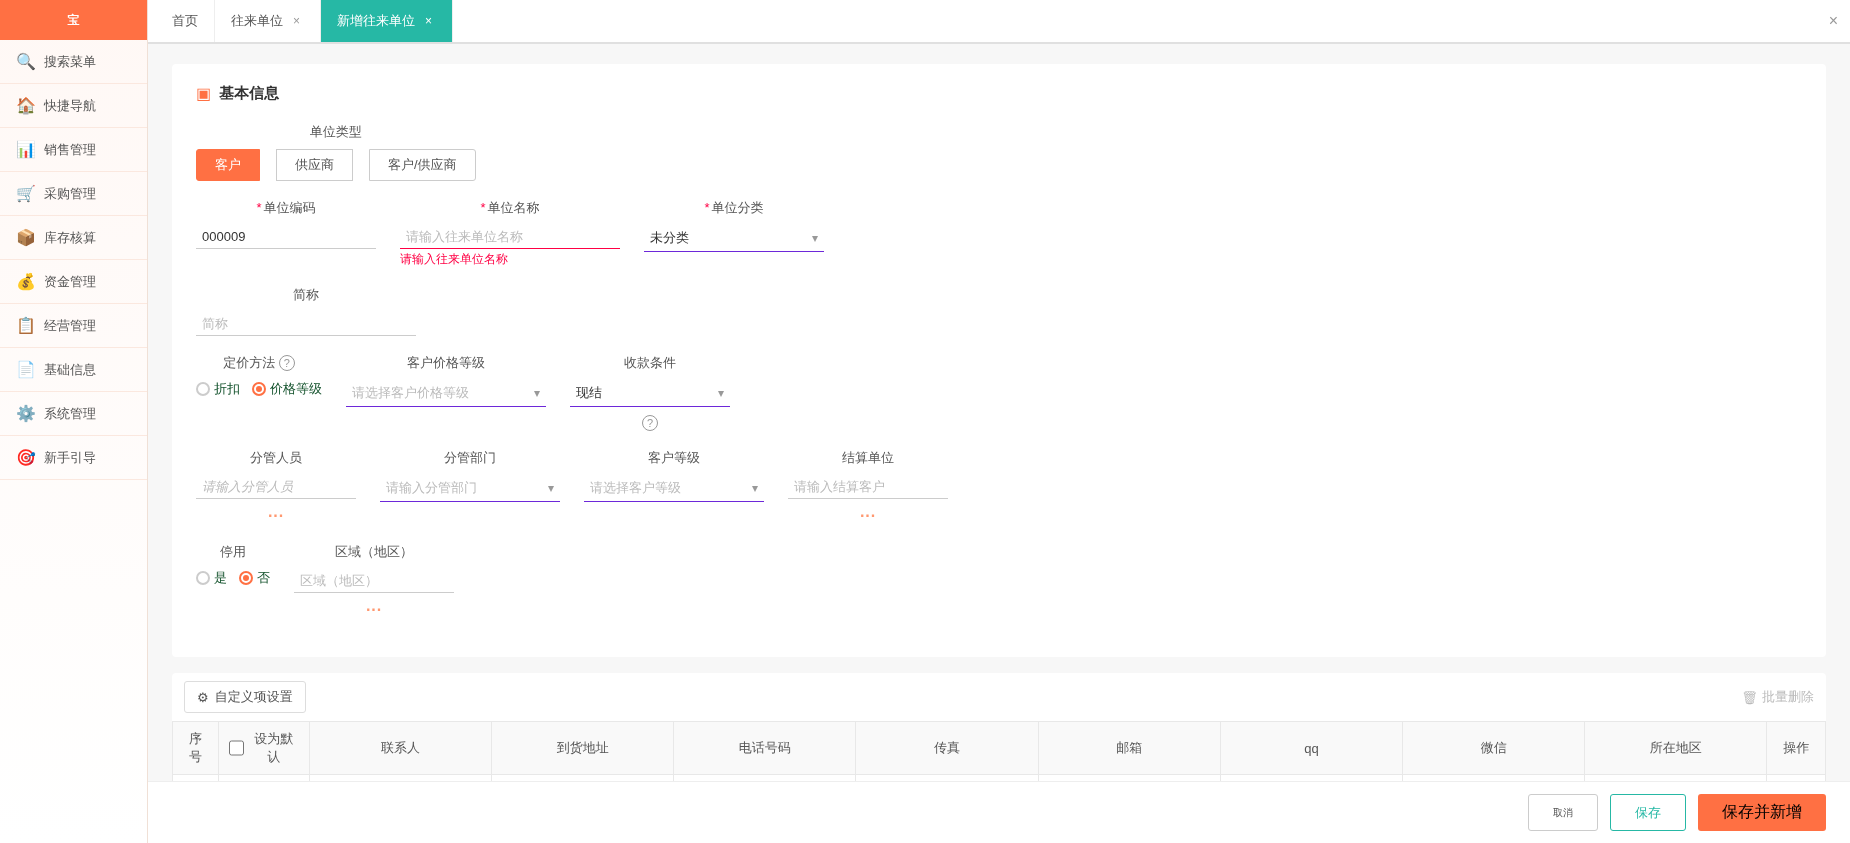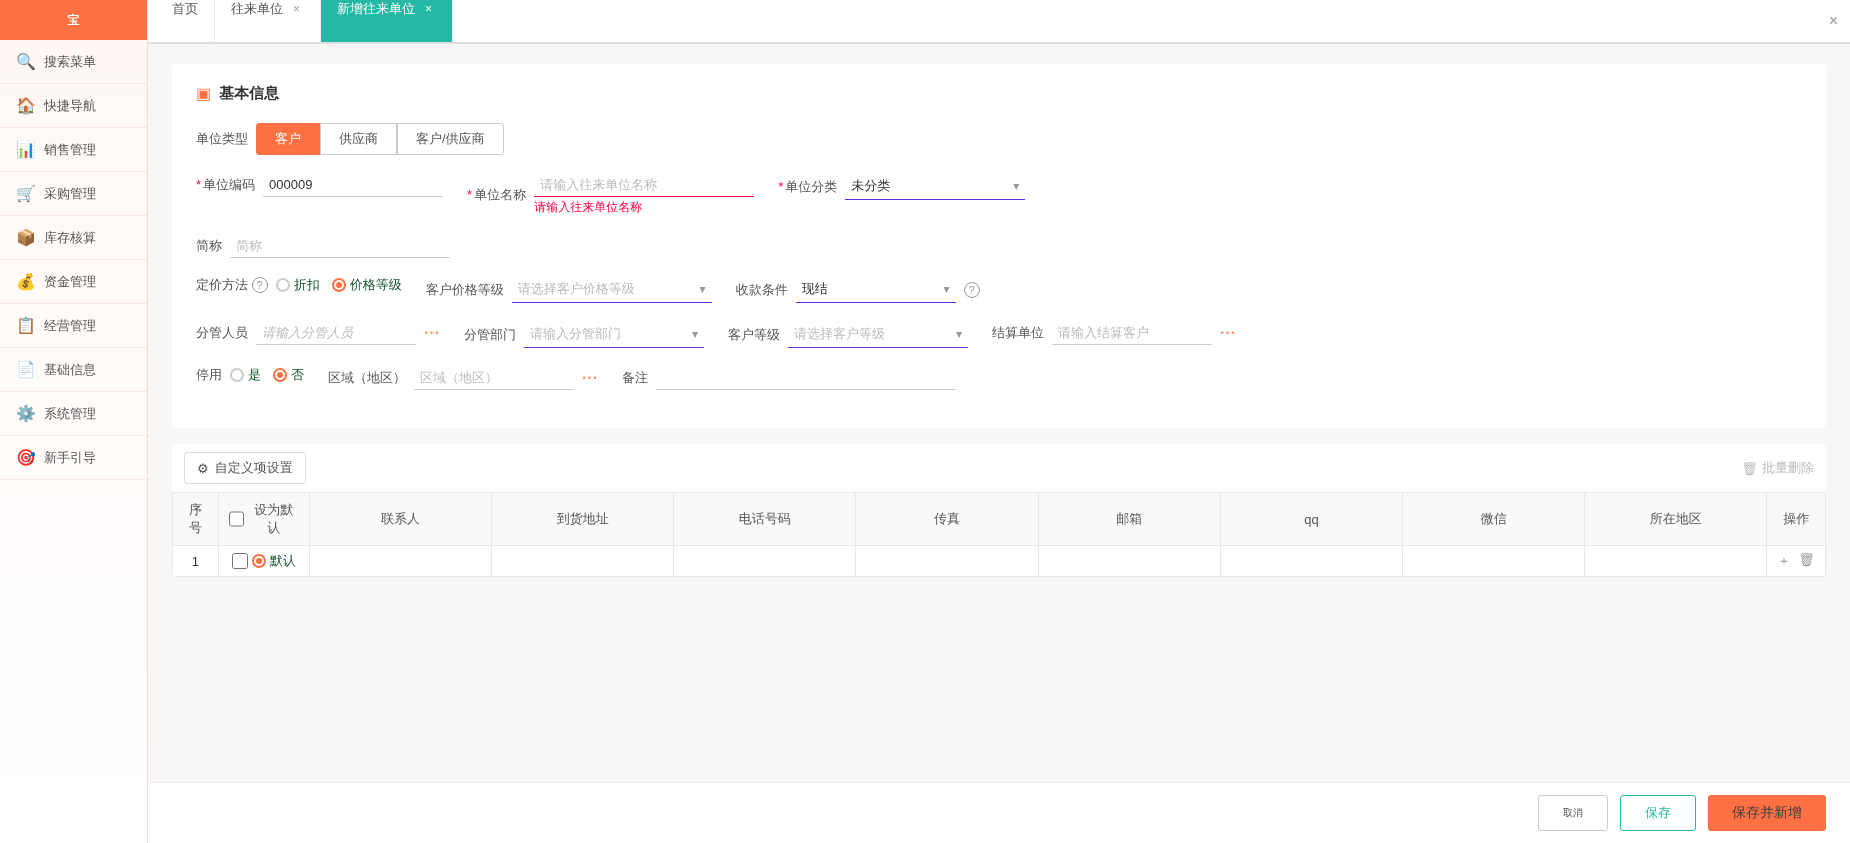--- a/index.html
+++ b/index.html
@@ -51,21 +51,21 @@
       align-items: center;
       background: #fff;
       border-bottom: 2px solid #e0e0e0;
       height: 44px;
       padding: 0 8px;
       flex-shrink: 0;
       position: relative;
     }
     .tab {
       display: flex;
-      align-items: flex-start;
+      align-items: center;
       gap: 6px;
       padding: 0 16px;
       height: 100%;
       cursor: pointer;
       color: #555;
       font-size: 14px;
       border-right: 1px solid #eee;
       white-space: nowrap;
     }
     .tab.active {
@@ -118,20 +118,21 @@
       align-items: flex-start;
       gap: 24px;
       margin-bottom: 18px;
       flex-wrap: wrap;
     }
     .form-field {
       display: flex;
       align-items: center;
       gap: 8px;
       flex-shrink: 0;
+      flex-direction: column;
     }
     .form-label {
       color: #555;
       white-space: nowrap;
       font-size: 13px;
     }
     .required-star { color: #f04; margin-right: 2px; }
     .form-input {
       border: none;
       border-bottom: 1px solid #ccc;
@@ -156,21 +157,21 @@
       cursor: pointer;
       min-width: 160px;
       color: #bbb;
     }
     .form-select.has-value { color: #333; }
     .select-arrow { color: #999; font-size: 12px; margin-left: auto; }
 
     
     .unit-type-group {
       display: flex;
-      gap: 0;
+      gap: 16px;
     }
     .unit-type-btn {
       padding: 6px 18px;
       border: 1px solid #ccc;
       background: white;
       cursor: pointer;
       font-size: 13px;
       color: #555;
     }
     .unit-type-btn.active {
@@ -310,22 +311,22 @@
       cursor: pointer;
       font-size: 13px;
       color: #26b8a5;
     }
     .btn-save-new {
       padding: 8px 24px;
       background: #ff7043;
       border: none;
       border-radius: 3px;
       cursor: pointer;
-      font-size: 14px;
-      color: #404040;
+      font-size: 16px;
+      color: #000000;
     }
 
     .field-group {
       display: flex;
       flex-direction: column;
     }
   </style>
 </head>
 <body>
 
@@ -516,24 +517,20 @@
             <div class="radio-item">
               <div class="radio-circle checked"></div>
               <span>否</span>
             </div>
           </div>
         </div>
         <div class="form-field">
           <span class="form-label">区域（地区）</span>
           <input class="form-input" type="text" style="width: 160px;" placeholder="区域（地区）">
           <span class="more-btn">···</span>
-        </div>
-        <div class="form-field">
-          <span class="form-label">备注</span>
-          <input class="form-input" type="text" style="width: 300px;">
         </div>
       </div>
 
     </div>
 
     <div class="table-section">
       <div class="table-toolbar">
         <button class="custom-btn">
           <span>⚙</span>
           <span>自定义项设置</span>

